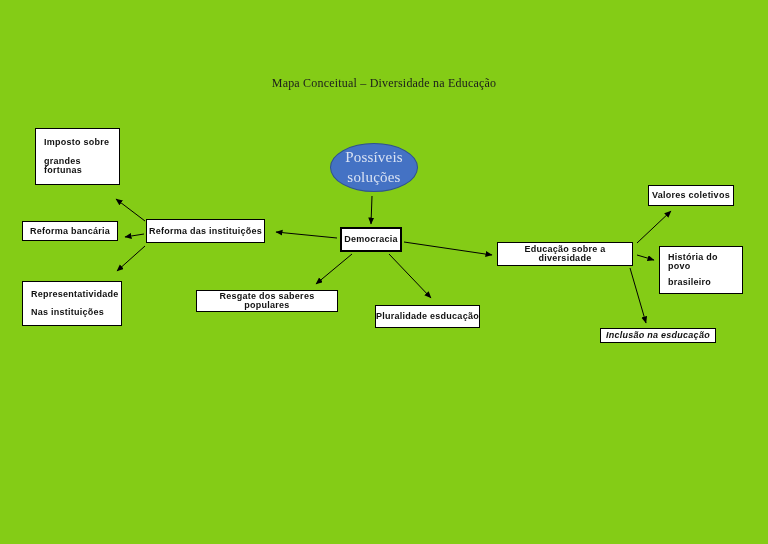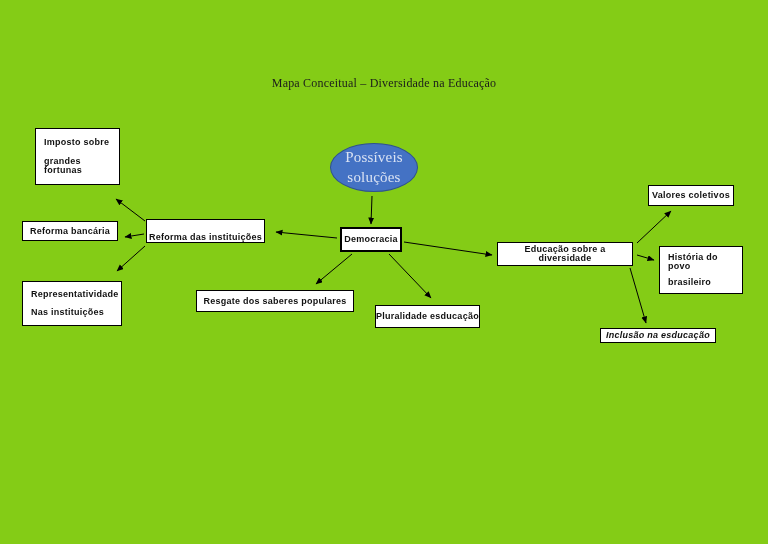--- a/index.html
+++ b/index.html
@@ -72,29 +72,29 @@
 
   <div class="node center" style="left: 22px; top: 221px; width: 96px; height: 20px; border-color: rgb(0, 0, 0); color: rgb(17, 17, 17);">
     <span>Reforma bancária</span>
   </div>
 
   <div class="node multiline" style="left: 22px; top: 281px; width: 100px; height: 45px; border-color: rgb(0, 0, 0); color: rgb(17, 17, 17);">
     <span>Representatividade</span>
     <span>Nas instituições</span>
   </div>
 
-  <div class="node center" style="left: 146px; top: 219px; width: 119px; height: 24px; border-color: rgb(0, 0, 0); color: rgb(17, 17, 17); align-items: flex-end;">
+  <div class="node center" style="left: 146px; top: 219px; width: 119px; height: 24px; border-color: rgb(0, 0, 0); color: rgb(17, 17, 17);">
     <span>Reforma das instituições</span>
   </div>
 
   <div class="node center thick" style="left: 340px; top: 227px; width: 62px; height: 25px; border-color: rgb(0, 0, 0); color: rgb(17, 17, 17);">
     <span>Democracia</span>
   </div>
 
-  <div class="node center" style="left: 196px; top: 290px; width: 158px; height: 22px; border-color: rgb(0, 0, 0); color: rgb(17, 17, 17);">
+  <div class="node center" style="left: 196px; top: 290px; width: 142px; height: 22px; border-color: rgb(0, 0, 0); color: rgb(17, 17, 17);">
     <span>Resgate dos saberes populares</span>
   </div>
 
   <div class="node center" style="left: 375px; top: 305px; width: 105px; height: 23px; border-color: rgb(0, 0, 0); color: rgb(17, 17, 17);">
     <span>Pluralidade esducação</span>
   </div>
 
   <div class="node center" style="left: 497px; top: 242px; width: 136px; height: 24px; border-color: rgb(0, 0, 0); color: rgb(17, 17, 17);">
     <span>Educação sobre a diversidade</span>
   </div>

